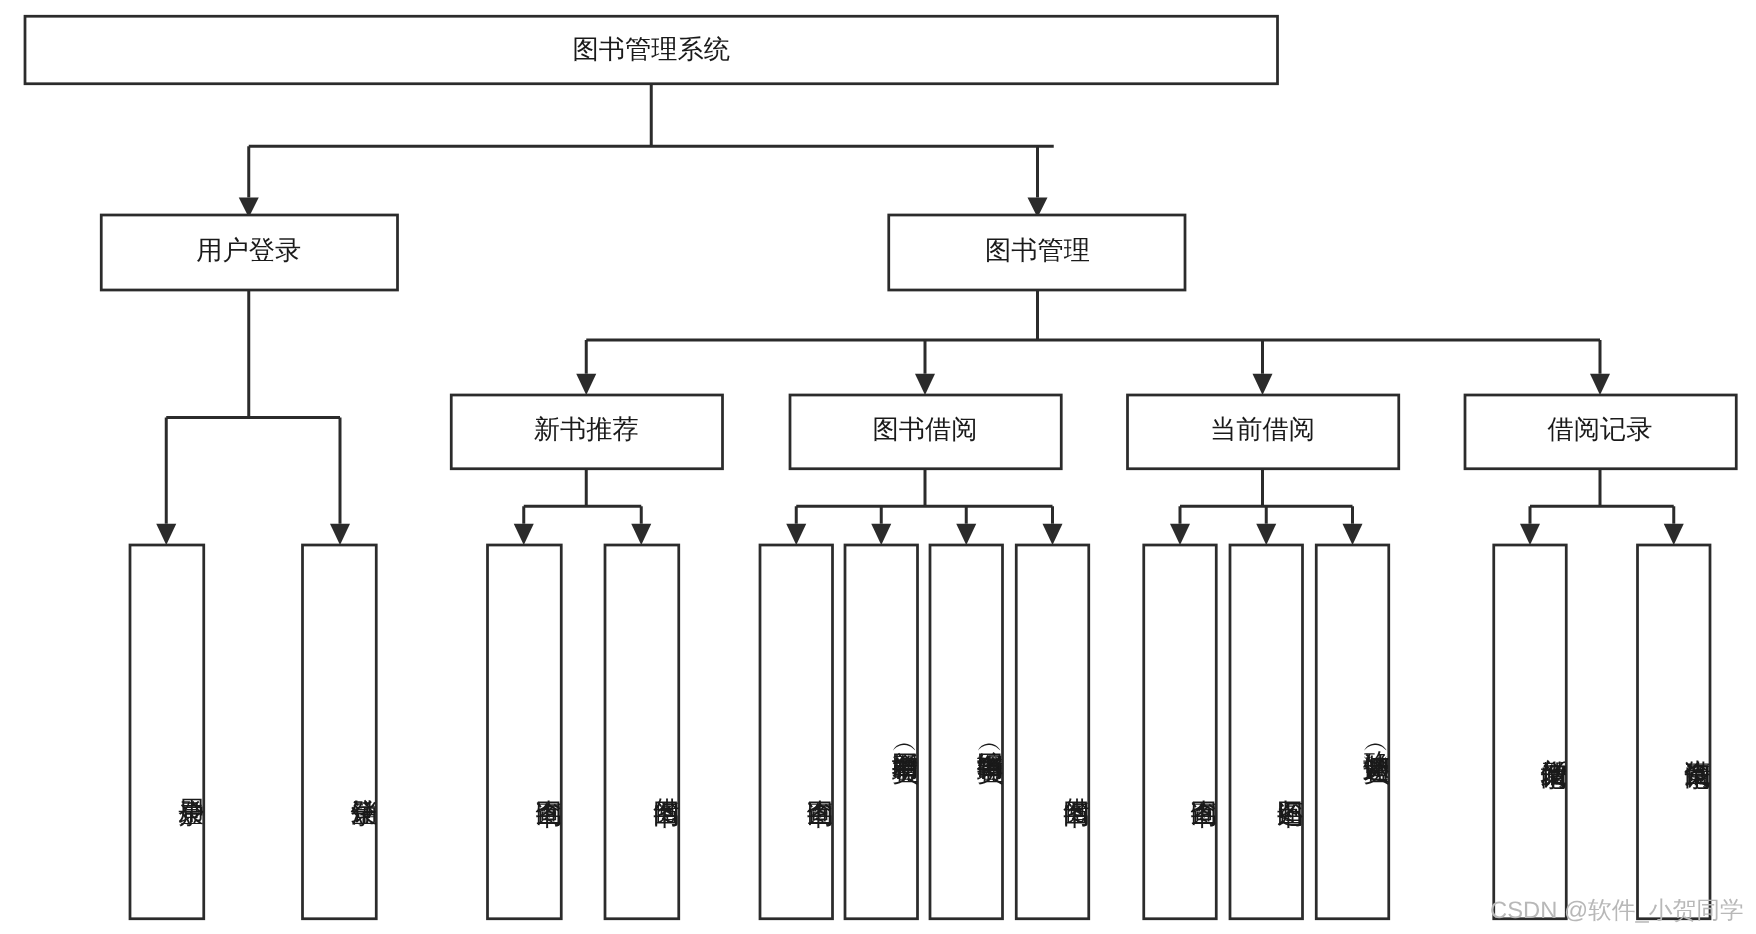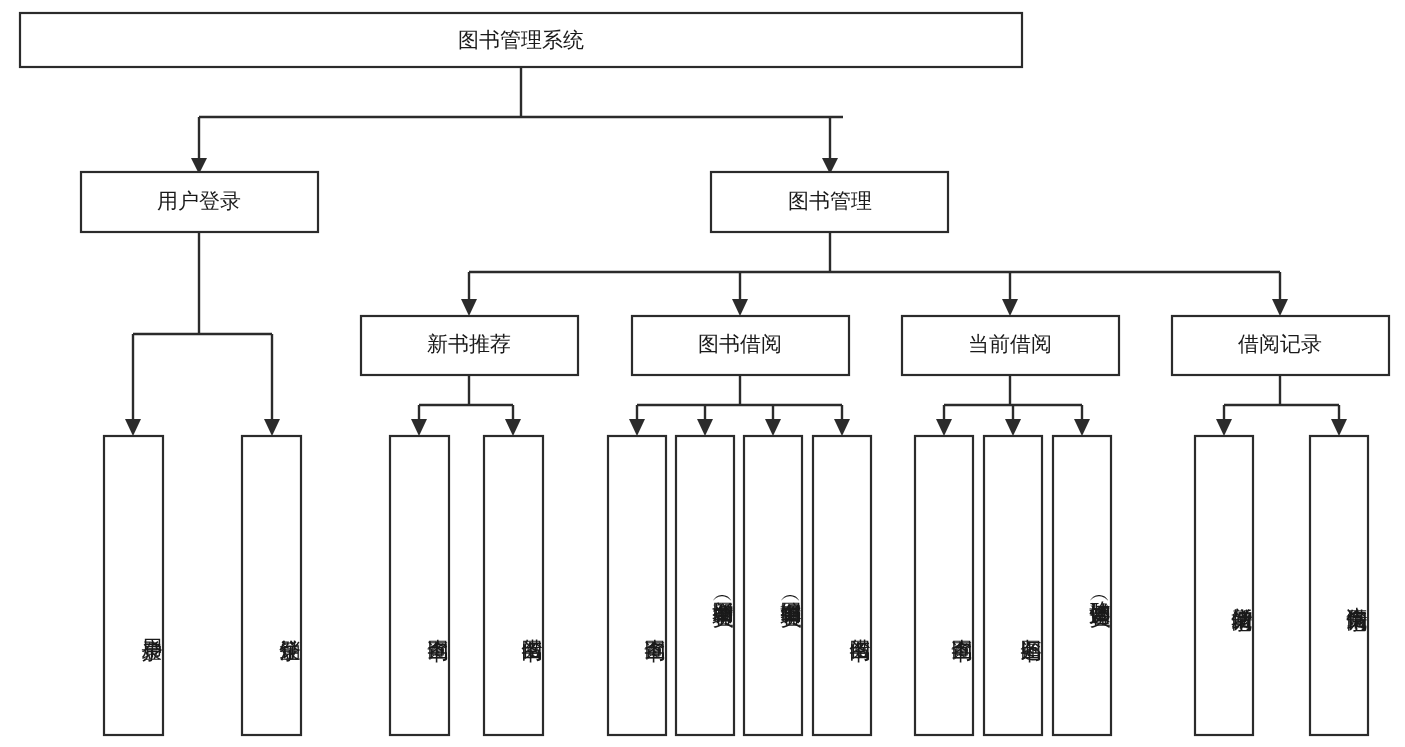--- a/index.html
+++ b/index.html
@@ -202,14 +202,15 @@
   <div class="node-label-v" style="left:608px; top:512px; width:58px; height:223px;">查询图书</div>
   <div class="node-label-v" style="left:676px; top:442px; width:58px; height:293px;">新增图书（管理员）</div>
   <div class="node-label-v" style="left:744px; top:442px; width:58px; height:293px;">编辑图书（管理员）</div>
   <div class="node-label-v" style="left:813px; top:512px; width:58px; height:223px;">借阅图书</div>
   <div class="node-label-v" style="left:915px; top:512px; width:58px; height:223px;">查询图书</div>
   <div class="node-label-v" style="left:984px; top:512px; width:58px; height:223px;">归还图书</div>
   <div class="node-label-v" style="left:1053px; top:442px; width:58px; height:293px;">确认归还（管理员）</div>
   <div class="node-label-v" style="left:1195px; top:450px; width:58px; height:285px;">新增借阅记录</div>
   <div class="node-label-v" style="left:1310px; top:450px; width:58px; height:285px;">查询借阅记录</div>
 
+  <div class="watermark">CSDN @软件_小贺同学</div>
 
 </div>
 
 </body></html>

